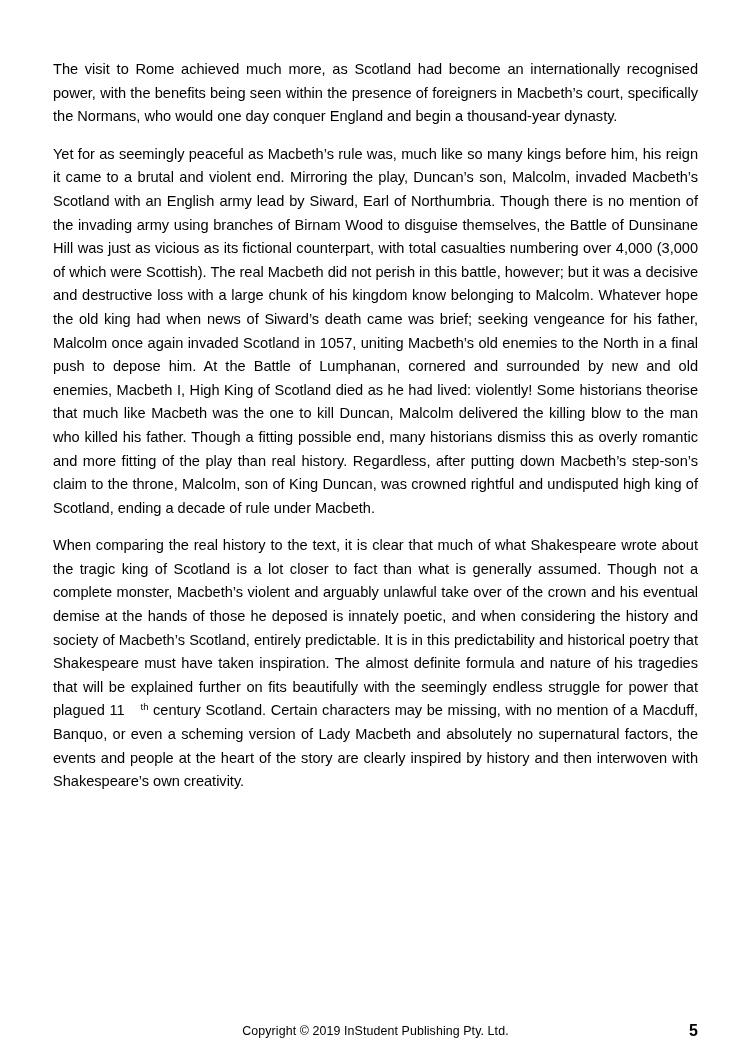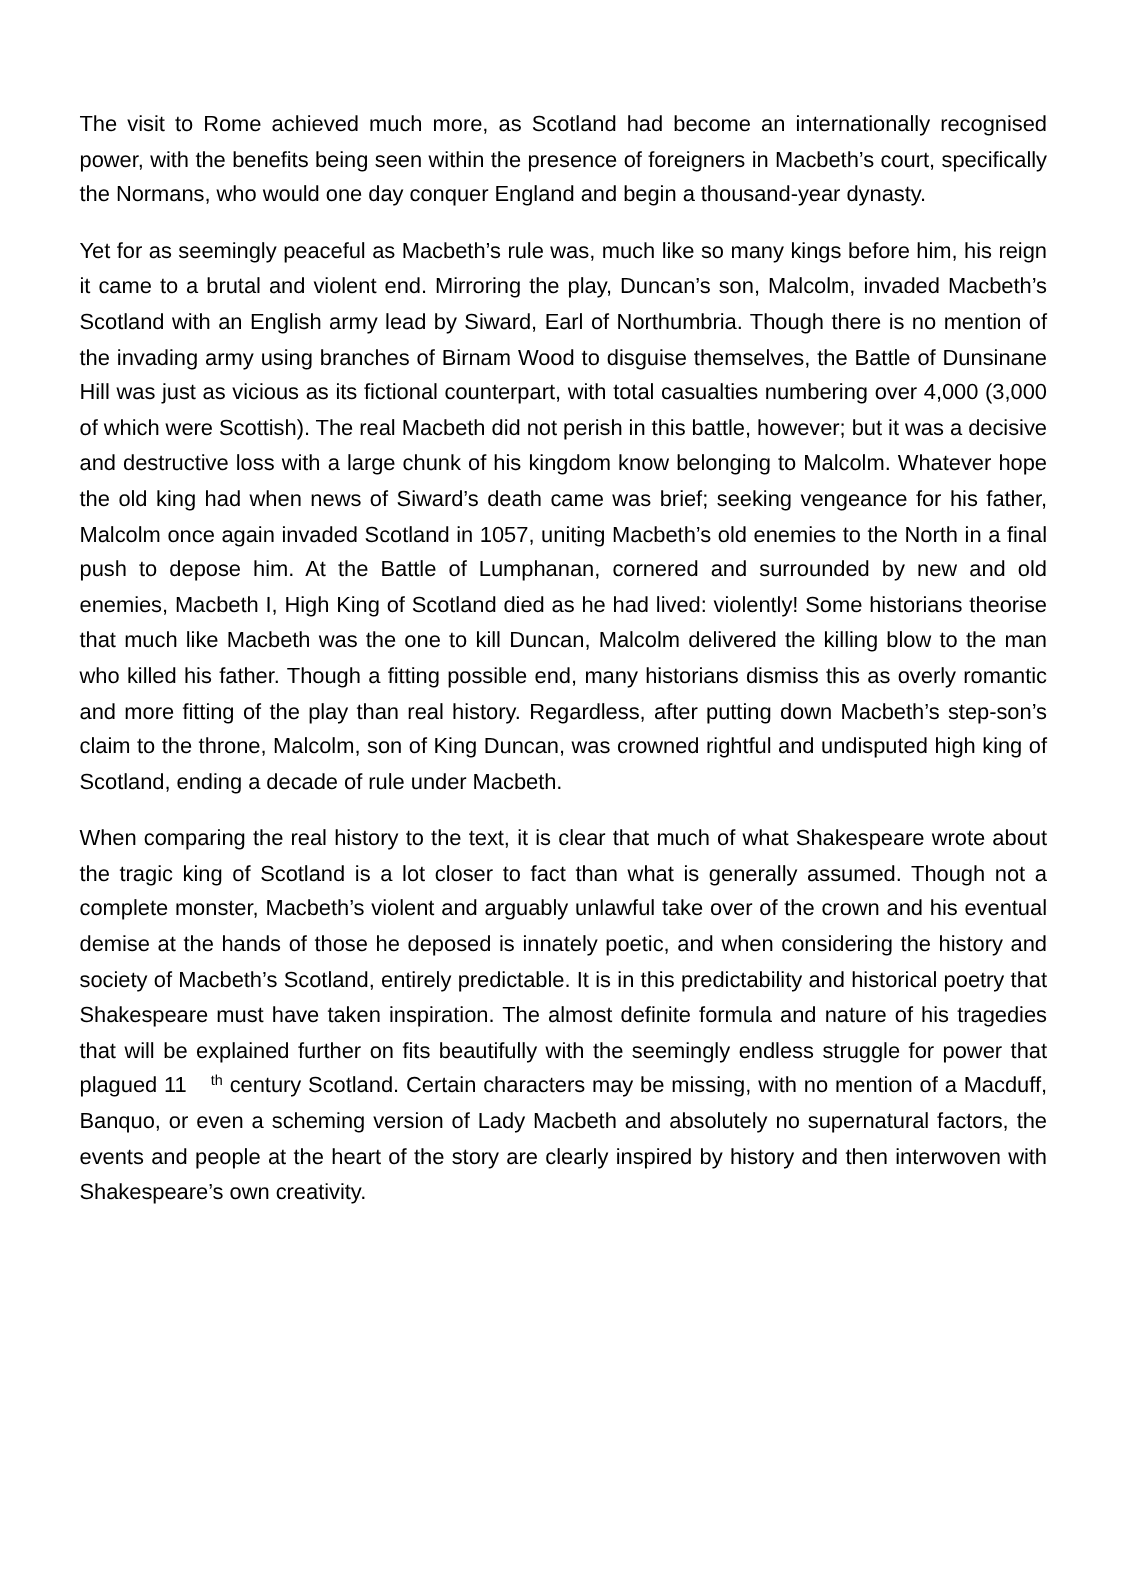--- a/index.html
+++ b/index.html
@@ -17,21 +17,21 @@
     width: 750px;
     height: 1064px;
     margin: 0 auto;
     background: #ffffff;
     box-sizing: border-box;
     overflow: hidden;
   }
   .content {
     position: absolute;
     left: 53px;
-    top: 72px;
+    top: 58px;
     width: 645px;
   }
   .para {
     font-size: 14.6px;
     line-height: 23.6px;
     text-align: justify;
     text-justify: inter-word;
     margin: 0 0 14px 0;
     letter-spacing: -0.02px;
     word-spacing: 0px;
@@ -79,14 +79,18 @@
 <body>
 
 <div class="page">
 
   <div class="content">
     <p class="para">The visit to Rome achieved much more, as Scotland had become an internationally recognised power, with the benefits being seen within the presence of foreigners in Macbeth’s court, specifically the Normans, who would one day conquer England and begin a thousand-year dynasty.</p>
     <p class="para">Yet for as seemingly peaceful as Macbeth’s rule was, much like so many kings before him, his reign it came to a brutal and violent end.  Mirroring the play, Duncan’s son, Malcolm, invaded Macbeth’s Scotland with an English army lead by Siward, Earl of Northumbria.  Though there is no mention of the invading army using branches of Birnam Wood to disguise themselves, the Battle of Dunsinane Hill was just as vicious as its fictional counterpart, with total casualties numbering over 4,000 (3,000 of which were Scottish).  The real Macbeth did not perish in this battle, however; but it was a decisive and destructive loss with a large chunk of his kingdom know belonging to Malcolm.  Whatever hope the old king had when news of Siward’s death came was brief; seeking vengeance for his father, Malcolm once again invaded Scotland in 1057, uniting Macbeth’s old enemies to the North in a final push to depose him.  At the Battle of Lumphanan, cornered and surrounded by new and old enemies, <b>Macbeth I, High King of Scotland died as he had lived: violently!</b>  Some historians theorise that much like Macbeth was the one to kill Duncan, Malcolm delivered the killing blow to the man who killed his father.  Though a fitting possible end, many historians dismiss this as overly romantic and more fitting of the play than real history.  Regardless, after putting down Macbeth’s step-son’s claim to the throne, Malcolm, son of King Duncan, was crowned rightful and undisputed high king of Scotland, ending a decade of rule under Macbeth.</p>
     <p class="para">When comparing the real history to the text, it is clear that much of what Shakespeare wrote about the tragic king of Scotland is a lot closer to fact than what is generally assumed.  Though not a complete monster, Macbeth’s violent and arguably unlawful take over of the crown and his eventual demise at the hands of those he deposed is innately poetic, and when considering the history and society of Macbeth’s Scotland, entirely predictable.  It is in this predictability and historical poetry that Shakespeare must have taken inspiration.  The almost definite formula and nature of his tragedies that will be explained further on fits beautifully with the seemingly endless struggle for power that plagued 11<sup>th</sup> century Scotland.  Certain characters may be missing, with no mention of a Macduff, Banquo, or even a scheming version of Lady Macbeth and absolutely no supernatural factors, the events and people at the heart of the story are clearly inspired by history and then interwoven with Shakespeare’s own creativity.</p>
   </div>
 
+  <div class="footer">
+    <div class="footer-copyright">Copyright © 2019 InStudent Publishing Pty. Ltd.</div>
+    <div class="footer-pageno">5</div>
+  </div>
 
 </div>
 
 </body></html>

